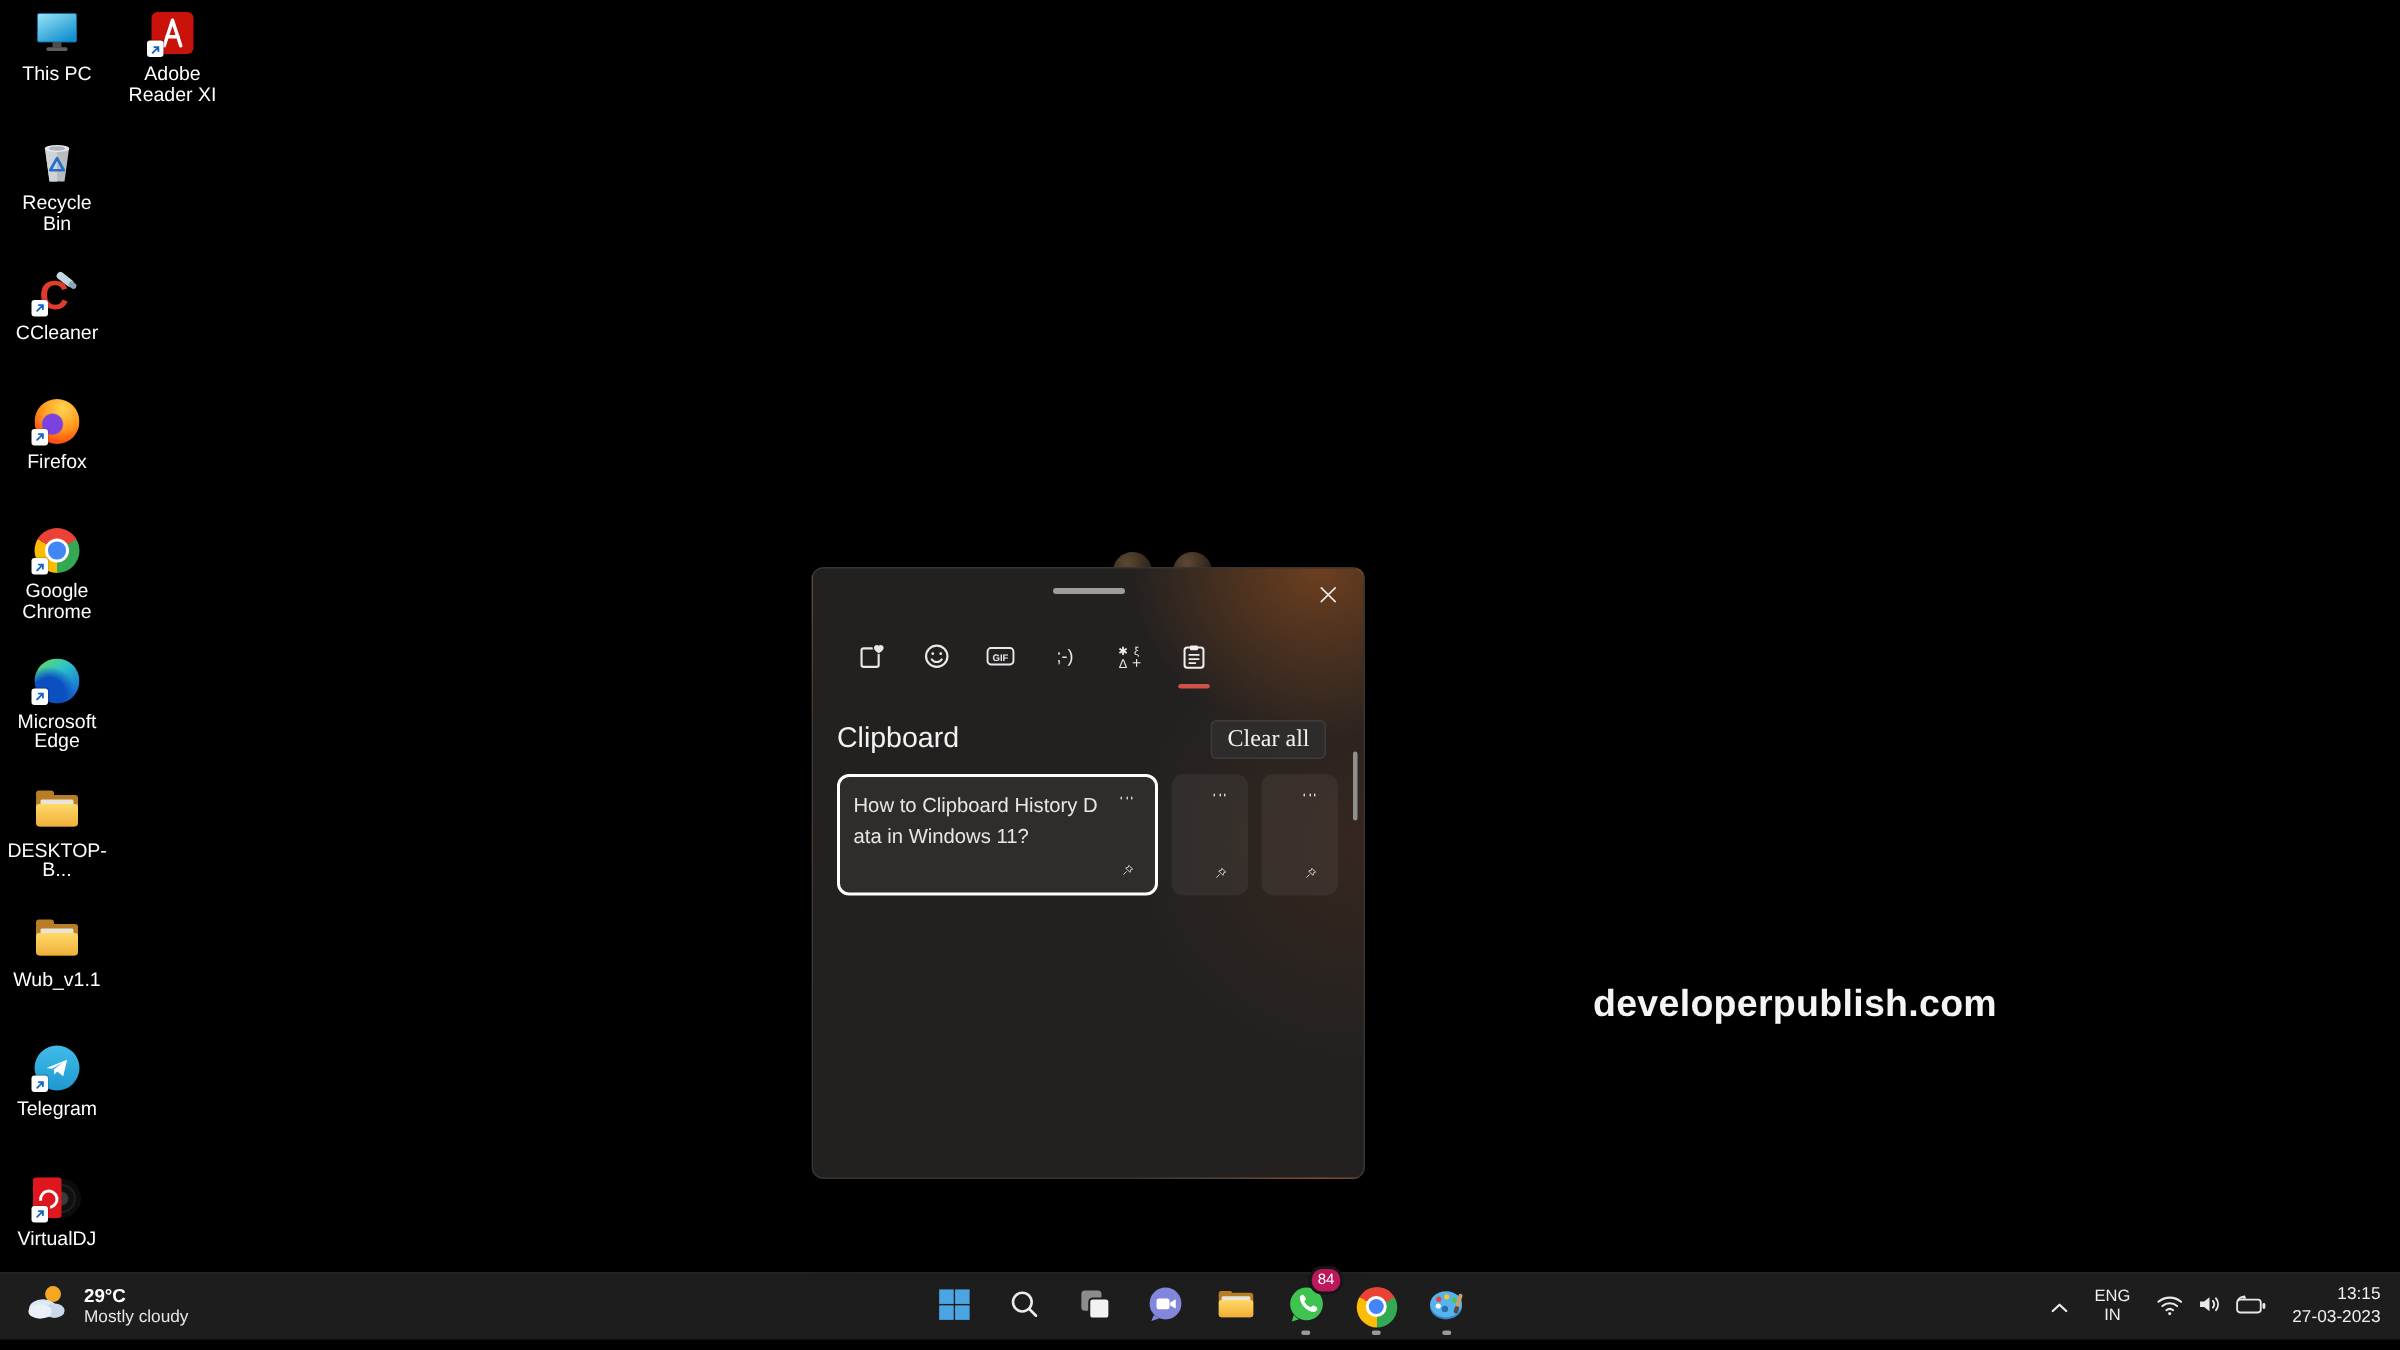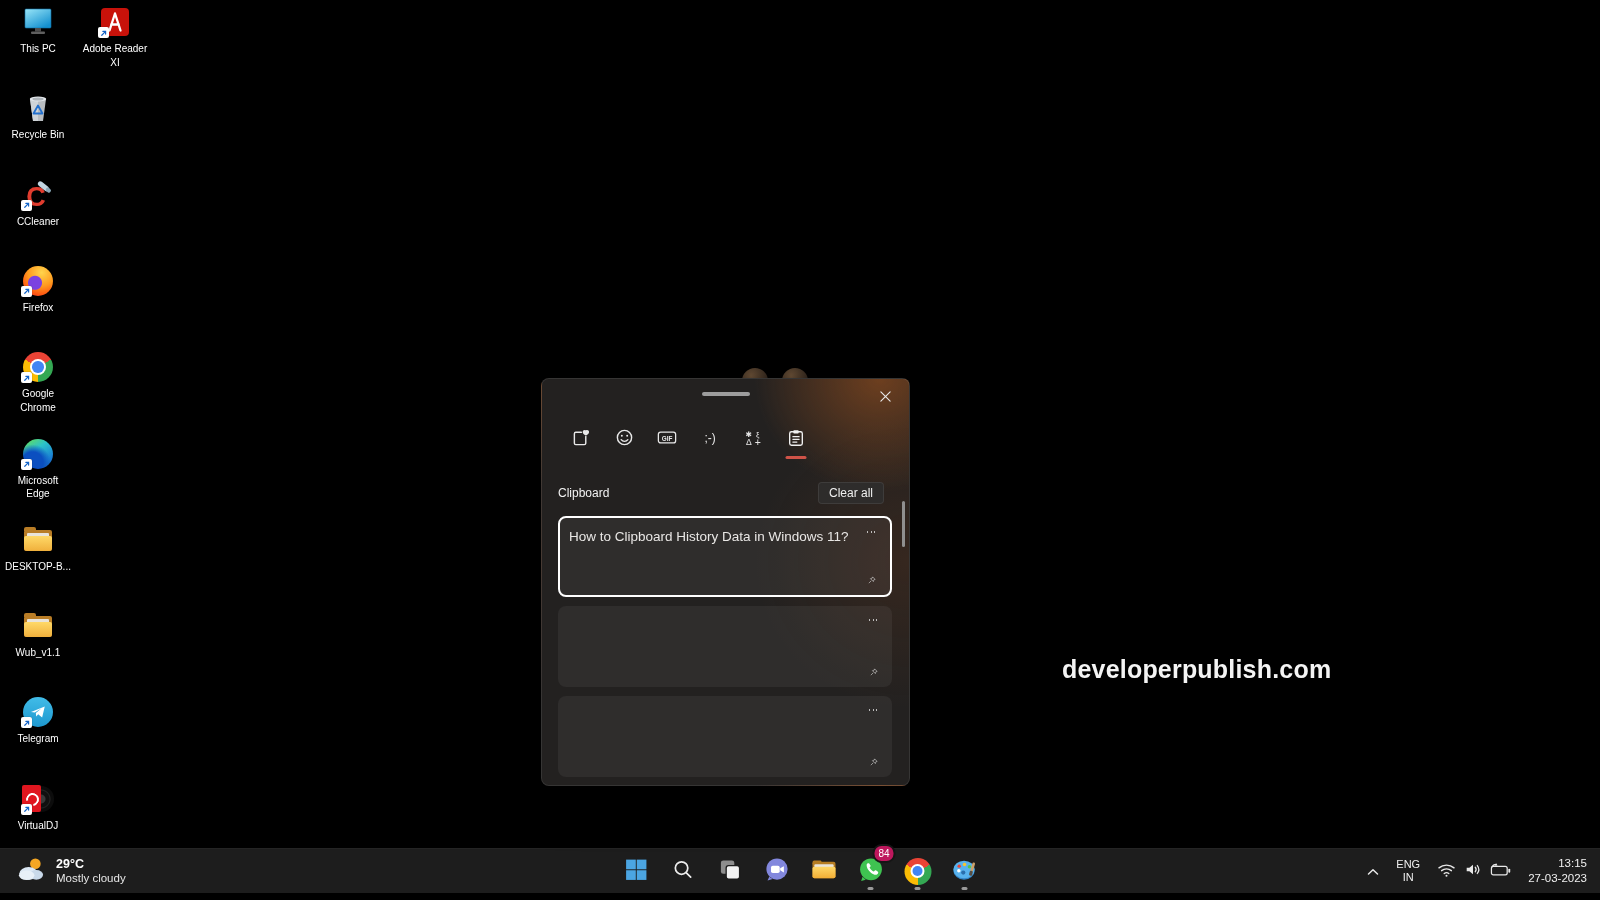--- a/index.html
+++ b/index.html
@@ -4,21 +4,21 @@
 <style>
   html,body{margin:0;padding:0;}
   body{
     width:1600px;height:900px;background:#000;overflow:hidden;position:relative;
     font-family:"Liberation Sans", sans-serif;
     -webkit-font-smoothing:antialiased;
   }
   
   .desktop-icon{position:absolute;width:76px;display:flex;flex-direction:column;align-items:center;gap:4px;cursor:default;}
   .di-art{width:34px;height:32px;position:relative;display:flex;align-items:center;justify-content:center;}
-  .di-label{max-width:66px;font-size:10px;line-height:13.5px;color:#fff;text-align:center;
+  .di-label{max-width:66px;font-size:13px;line-height:13.5px;color:#fff;text-align:center;
     text-shadow:0 1px 2px rgba(0,0,0,.95),0 0 3px rgba(0,0,0,.9);white-space:normal;}
   .shortcut-badge{position:absolute;left:0;bottom:0;width:11px;height:11px;background:#fff;border-radius:2px;
     display:flex;align-items:center;justify-content:center;box-shadow:0 0 1px rgba(0,0,0,.6);}
   .fx-orb{display:block;width:30px;height:30px;border-radius:50%;
     background:radial-gradient(circle at 40% 56%, #7b42e0 0 6.5px, rgba(123,66,224,0) 7.5px),
                radial-gradient(circle at 62% 22%, #ffd54d, #ff9a1e 45%, #ff5a12 72%, #e8262e 96%);}
   .chrome-orb{display:block;width:30px;height:30px;border-radius:50%;position:relative;
     background:conic-gradient(from 60deg, #34a853 0 120deg, #fbbc05 120deg 240deg, #ea4335 240deg 360deg);}
   .chrome-orb::before{content:"";position:absolute;inset:23%;background:#fff;border-radius:50%;}
   .chrome-orb::after{content:"";position:absolute;inset:31%;background:#4285f4;border-radius:50%;}
@@ -48,23 +48,23 @@
       radial-gradient(70% 60% at 100% 45%, rgba(150,70,25,.16), rgba(150,70,25,0) 60%),
       #232120;
     border:1px solid rgba(255,255,255,.09);
     box-shadow:0 16px 42px rgba(0,0,0,.6);}
   .drag-handle{position:absolute;top:13px;left:50%;transform:translateX(-50%);width:48px;height:4px;border-radius:2px;background:#9d9d9d;}
   .close-btn{position:absolute;top:6px;right:11px;width:26px;height:26px;display:flex;align-items:center;justify-content:center;background:transparent;border:none;cursor:default;}
   .tabs{position:absolute;top:46px;left:28px;display:flex;gap:21px;}
   .tab{position:relative;width:22px;height:28px;display:flex;align-items:center;justify-content:center;background:transparent;border:none;padding:0;}
   .tab.active::after{content:"";position:absolute;bottom:-6px;left:50%;transform:translateX(-50%);width:21px;height:3.5px;border-radius:2px;background:var(--accent,#cf5348);}
   .panel-head{position:absolute;top:102px;left:16px;right:25px;height:24px;display:flex;justify-content:space-between;align-items:center;}
-  .panel-title{font-size:12px;color:#f2f2f2;}
-  .clear-btn{font-family:Liberation Sans, sans-serif;font-size:12px;color:#f0f0f0;background:#2e2c2b;border:1px solid rgba(255,255,255,.08);border-radius:4px;padding:3px 10px;}
-  .items{position:absolute;top:137px;left:16px;right:17px;display:flex;flex-direction:column;gap:9px;}
+  .panel-title{font-size:19px;color:#f2f2f2;}
+  .clear-btn{font-family:Liberation Serif, serif;font-size:16px;color:#f0f0f0;background:#2e2c2b;border:1px solid rgba(255,255,255,.08);border-radius:4px;padding:3px 10px;}
+  .items{position:absolute;top:137px;left:16px;right:17px;display:flex;flex-direction:row;gap:9px;}
   .clip-item{position:relative;height:81px;box-sizing:border-box;background:rgba(255,255,255,.055);border-radius:8px;
     padding:10px 40px 10px 11px;color:#e9e7e5;font-size:13.5px;line-height:21px;overflow:hidden;}
   .clip-item.selected{border:2px solid #fff;padding:8px 38px 8px 9px;}
   .clip-text{max-height:63px;overflow:hidden;word-break:break-all;}
   .more-btn{position:absolute;top:7px;right:9px;width:20px;height:14px;display:flex;gap:2.5px;align-items:center;justify-content:center;background:transparent;border:none;}
   .more-btn i{width:2.6px;height:2.6px;border-radius:50%;background:#e2e2e2;}
   .pin-btn{position:absolute;bottom:5px;right:8px;width:20px;height:20px;display:flex;align-items:center;justify-content:center;background:transparent;border:none;}
   .scroll-thumb{position:absolute;right:4px;top:122px;width:3px;height:46px;border-radius:2px;background:#8f8f8f;}
   
   .taskbar{position:absolute;left:0;top:848px;width:1600px;height:45px;background:#1d1d1d;border-top:1px solid rgba(255,255,255,.03);box-sizing:border-box;}

